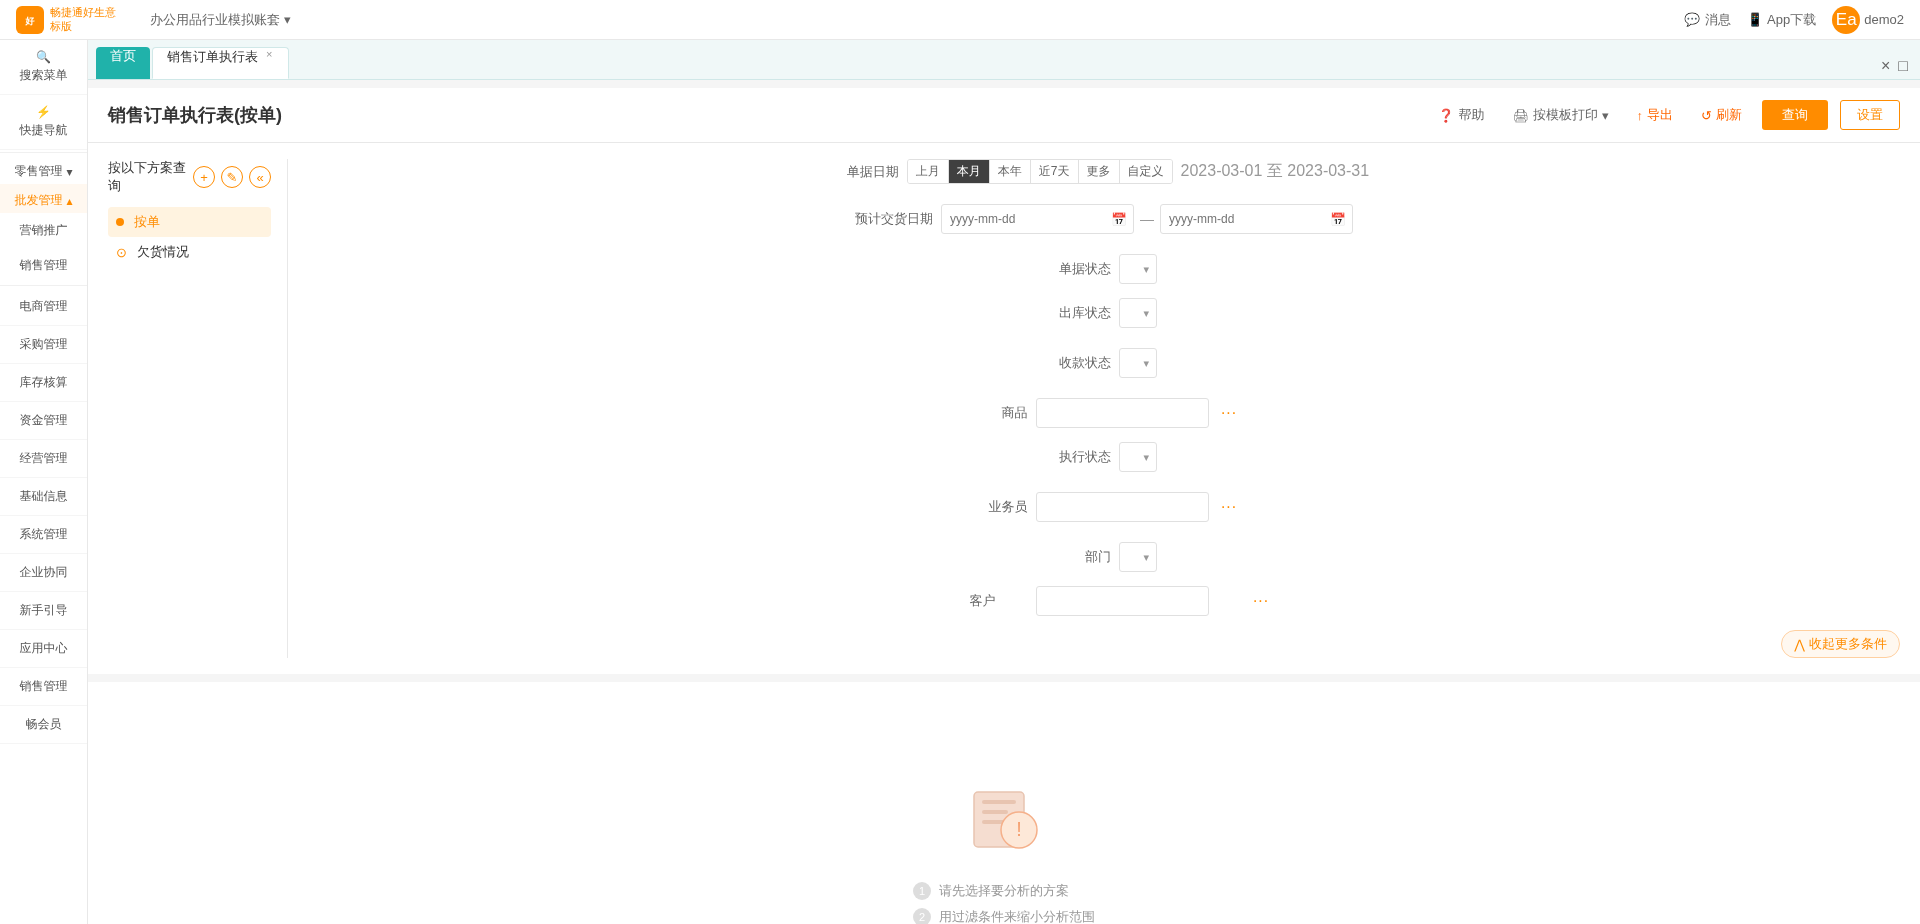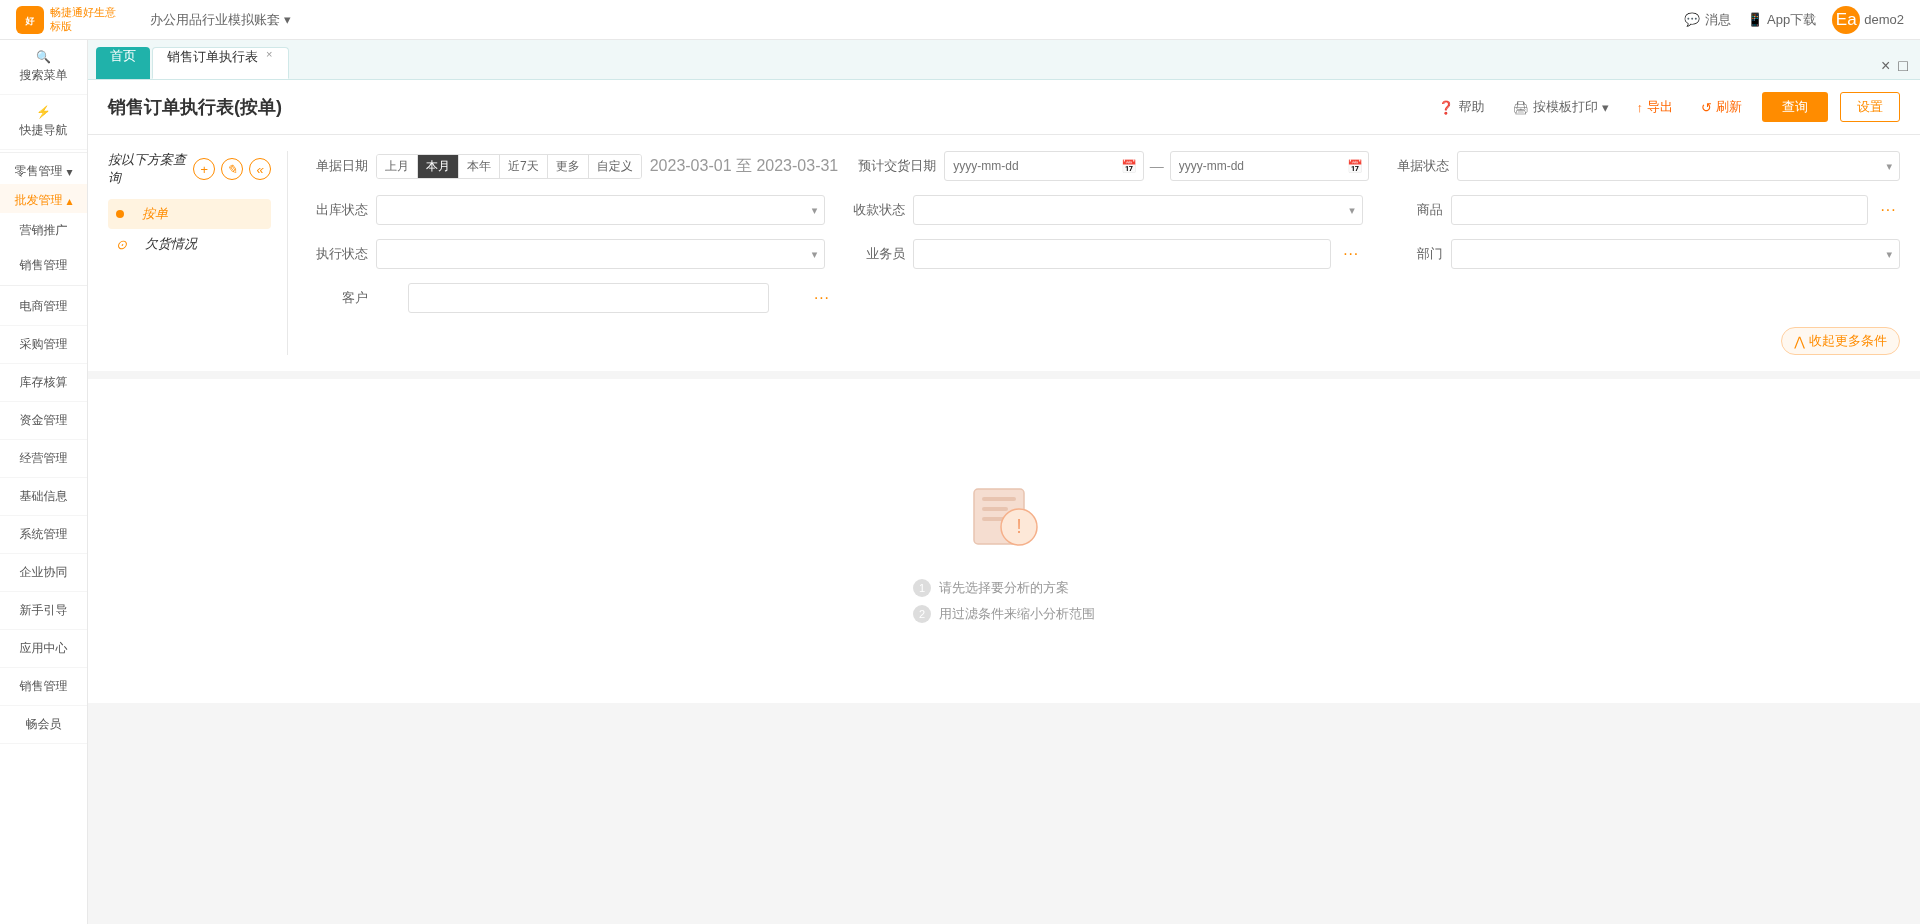--- a/index.html
+++ b/index.html
@@ -191,20 +191,21 @@
       color: #666;
       font-size: 16px;
     }
 
     
     .page-content {
       flex: 1;
       overflow-y: auto;
       background: #f5f5f5;
       padding: 0;
+      margin-top: 8px;
     }
 
     
     .page-header {
       background: #fff;
       padding: 12px 20px;
       display: flex;
       align-items: center;
       justify-content: space-between;
       border-bottom: 1px solid #e8e8e8;
@@ -241,21 +242,20 @@
     
     .filter-layout {
       display: flex;
       gap: 0;
     }
     .left-panel {
       width: 180px;
       border-right: 1px solid #e8e8e8;
       padding-right: 16px;
       flex-shrink: 0;
-      font-style: italic;
     }
     .left-panel-header {
       display: flex;
       align-items: center;
       justify-content: space-between;
       margin-bottom: 12px;
     }
     .left-panel-title {
       font-size: 13px;
       color: #333;
@@ -273,21 +273,21 @@
       justify-content: center;
       cursor: pointer;
       color: #ff8c00;
       border: 1px solid #ff8c00;
       border-radius: 50%;
       font-size: 13px;
     }
     .left-panel-item {
       display: flex;
       align-items: center;
-      gap: 18px;
+      gap: 10px;
       padding: 6px 8px;
       cursor: pointer;
       border-radius: 4px;
       font-size: 13px;
     }
     .left-panel-item.active {
       background: #fff3e0;
       color: #ff8c00;
     }
     .left-panel-item .dot {
@@ -304,20 +304,21 @@
     
     .filter-fields {
       flex: 1;
       padding-left: 20px;
     }
     .filter-row {
       display: flex;
       align-items: center;
       gap: 20px;
       margin-bottom: 14px;
+      flex-direction: column;
     }
     .filter-field {
       display: flex;
       align-items: center;
       gap: 8px;
       flex: 1;
     }
     .filter-label {
       font-size: 13px;
       color: #666;

